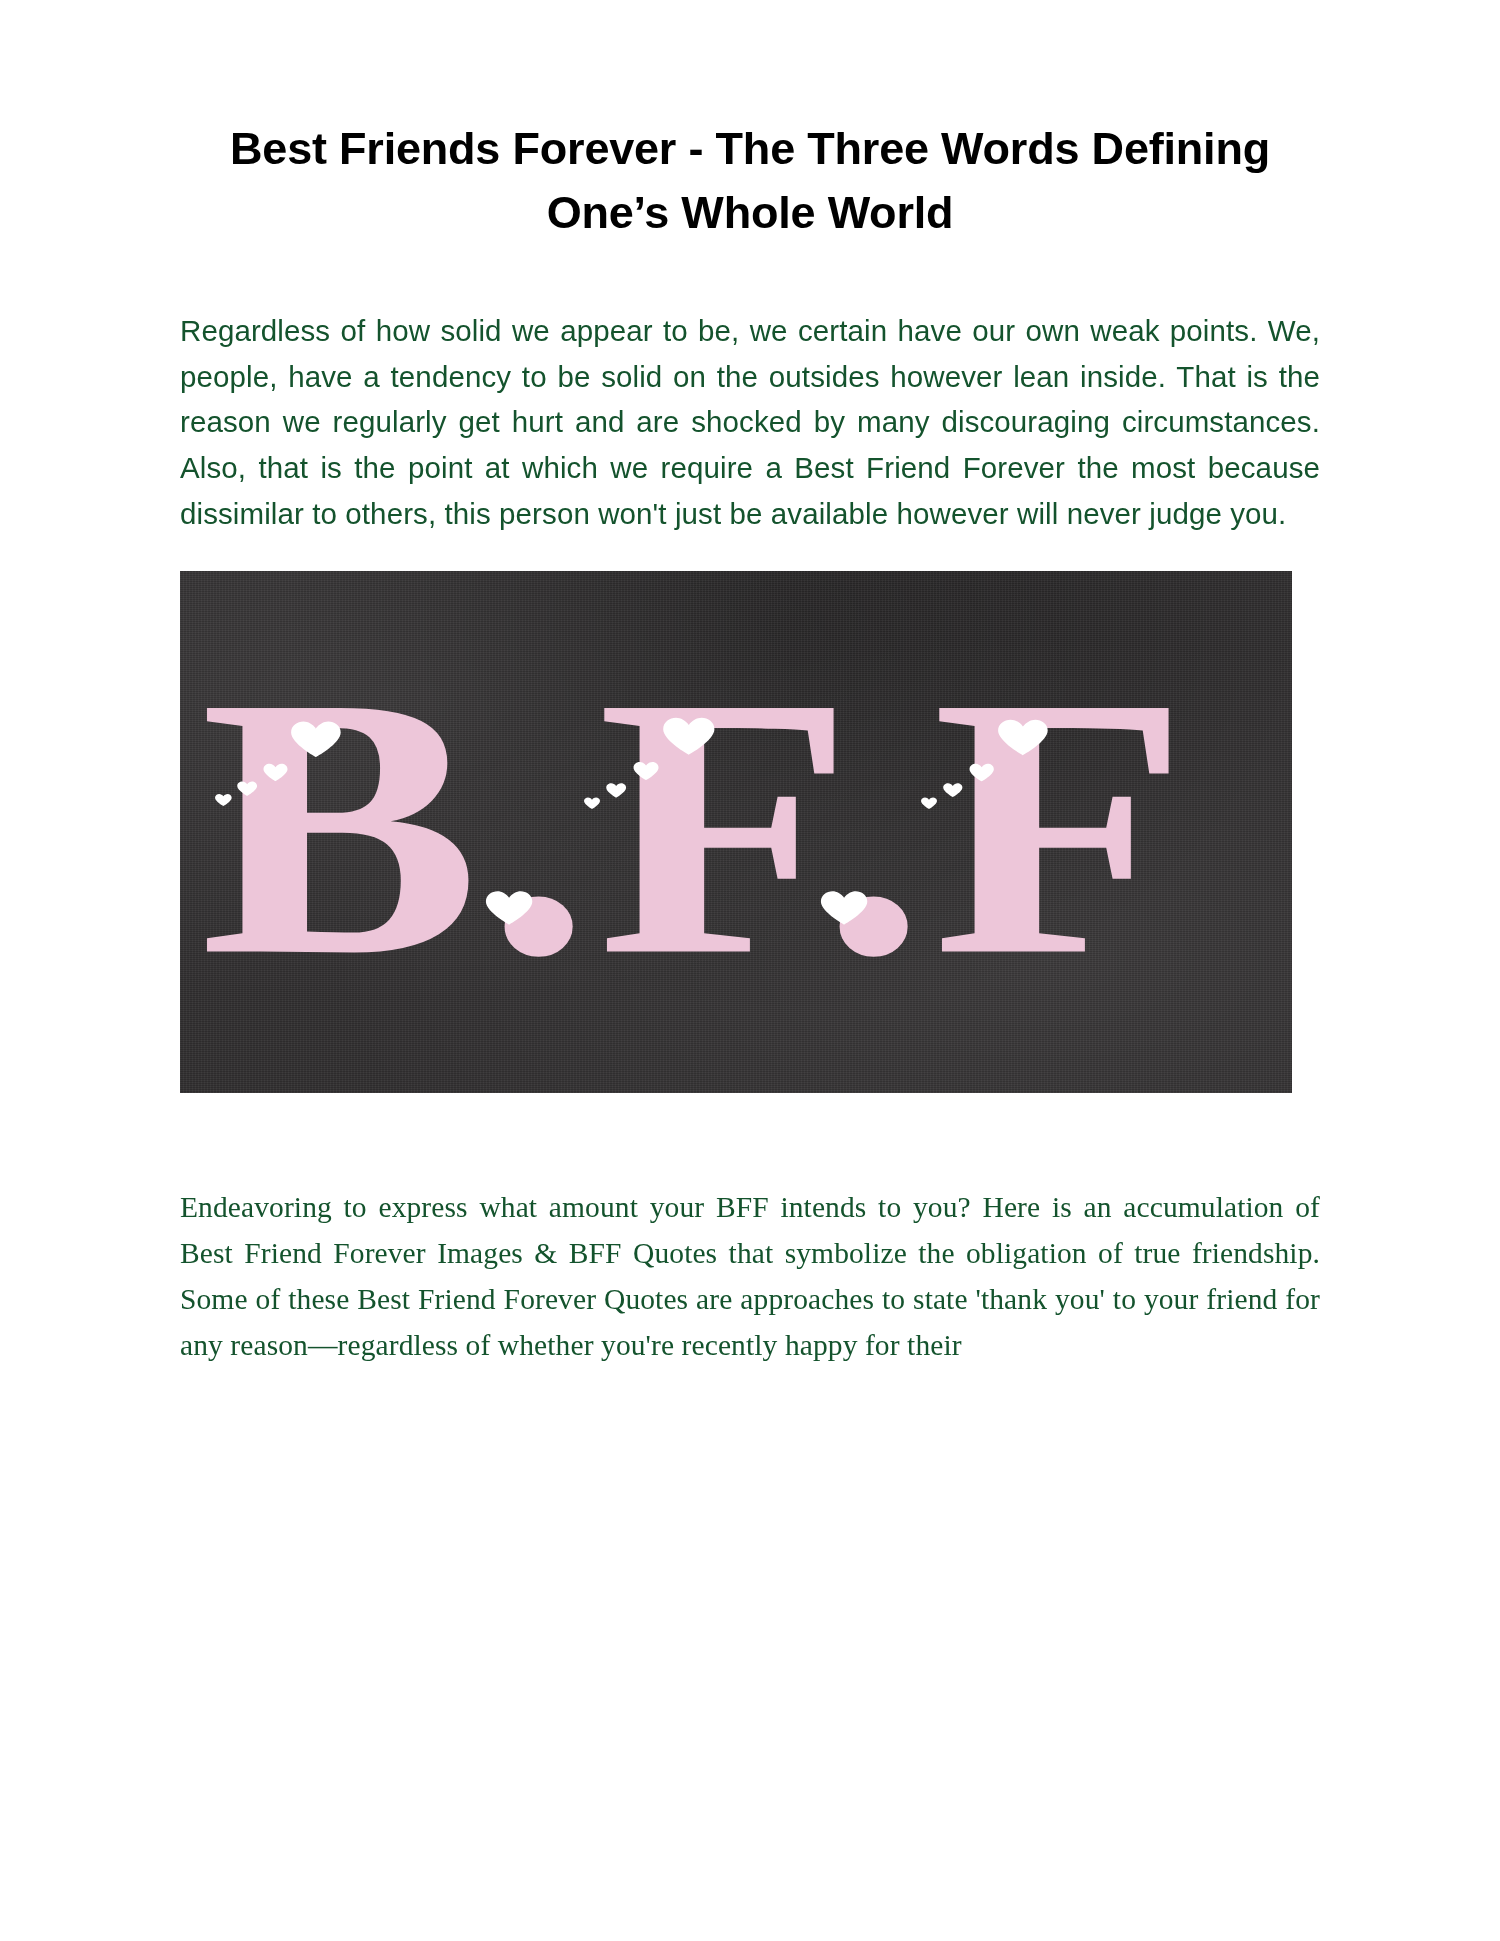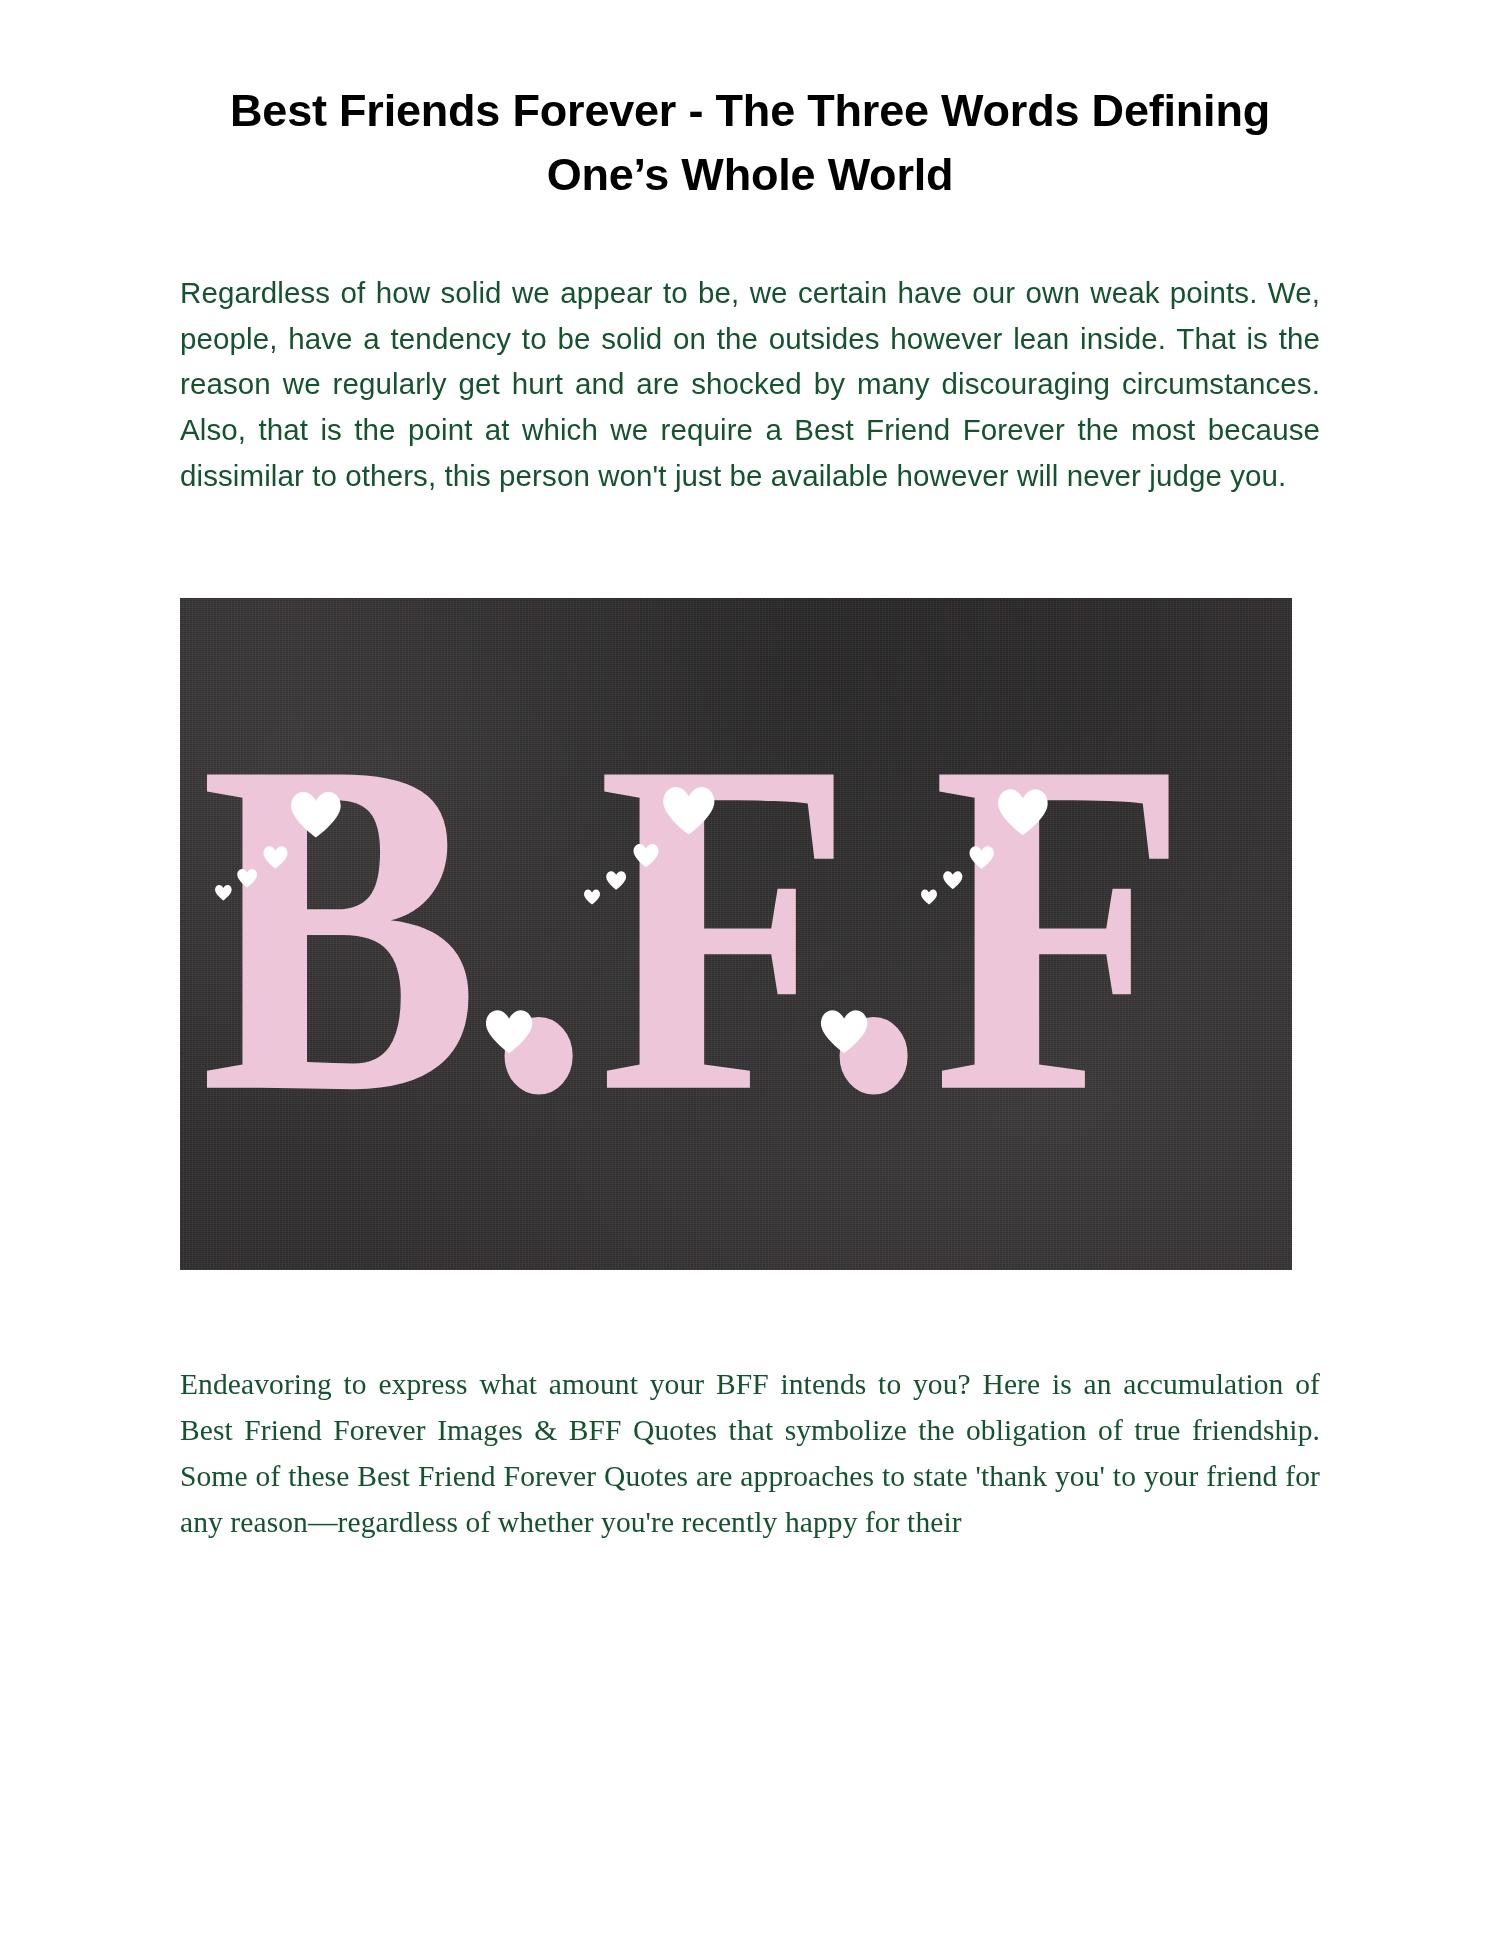--- a/index.html
+++ b/index.html
@@ -17,21 +17,21 @@
   .page {
     position: relative;
     width: 1500px;
     height: 1941px;
     background: #ffffff;
     box-sizing: border-box;
     padding: 0 180px;
   }
   .doc-title {
     margin: 0;
-    padding-top: 79px;
+    padding-top: 117px;
     font-size: 45px;
     line-height: 1.42;
     font-weight: bold;
     text-align: center;
     letter-spacing: -0.2px;
     color: #000000;
   }
   .body-paragraph {
     font-size: 29.5px;
     line-height: 1.55;
@@ -41,23 +41,23 @@
     letter-spacing: 0.1px;
   }
   .para-1 {
     margin-top: 63px;
   }
   .para-2 {
     margin-top: 92px;
     font-family: Liberation Serif, serif;
   }
   .figure {
-    margin-top: 100px;
+    margin-top: 35px;
     width: 1112px;
-    height: 672px;
+    height: 522px;
     position: relative;
     overflow: hidden;
     background: #2f2d2e;
   }
   .figure .noise {
     position: absolute;
     inset: 0;
     background-color: #312f30;
     background-image:
       repeating-linear-gradient(0deg, rgba(255,255,255,0.035) 0px, rgba(255,255,255,0.035) 1px, rgba(0,0,0,0.05) 1px, rgba(0,0,0,0.05) 2px),

